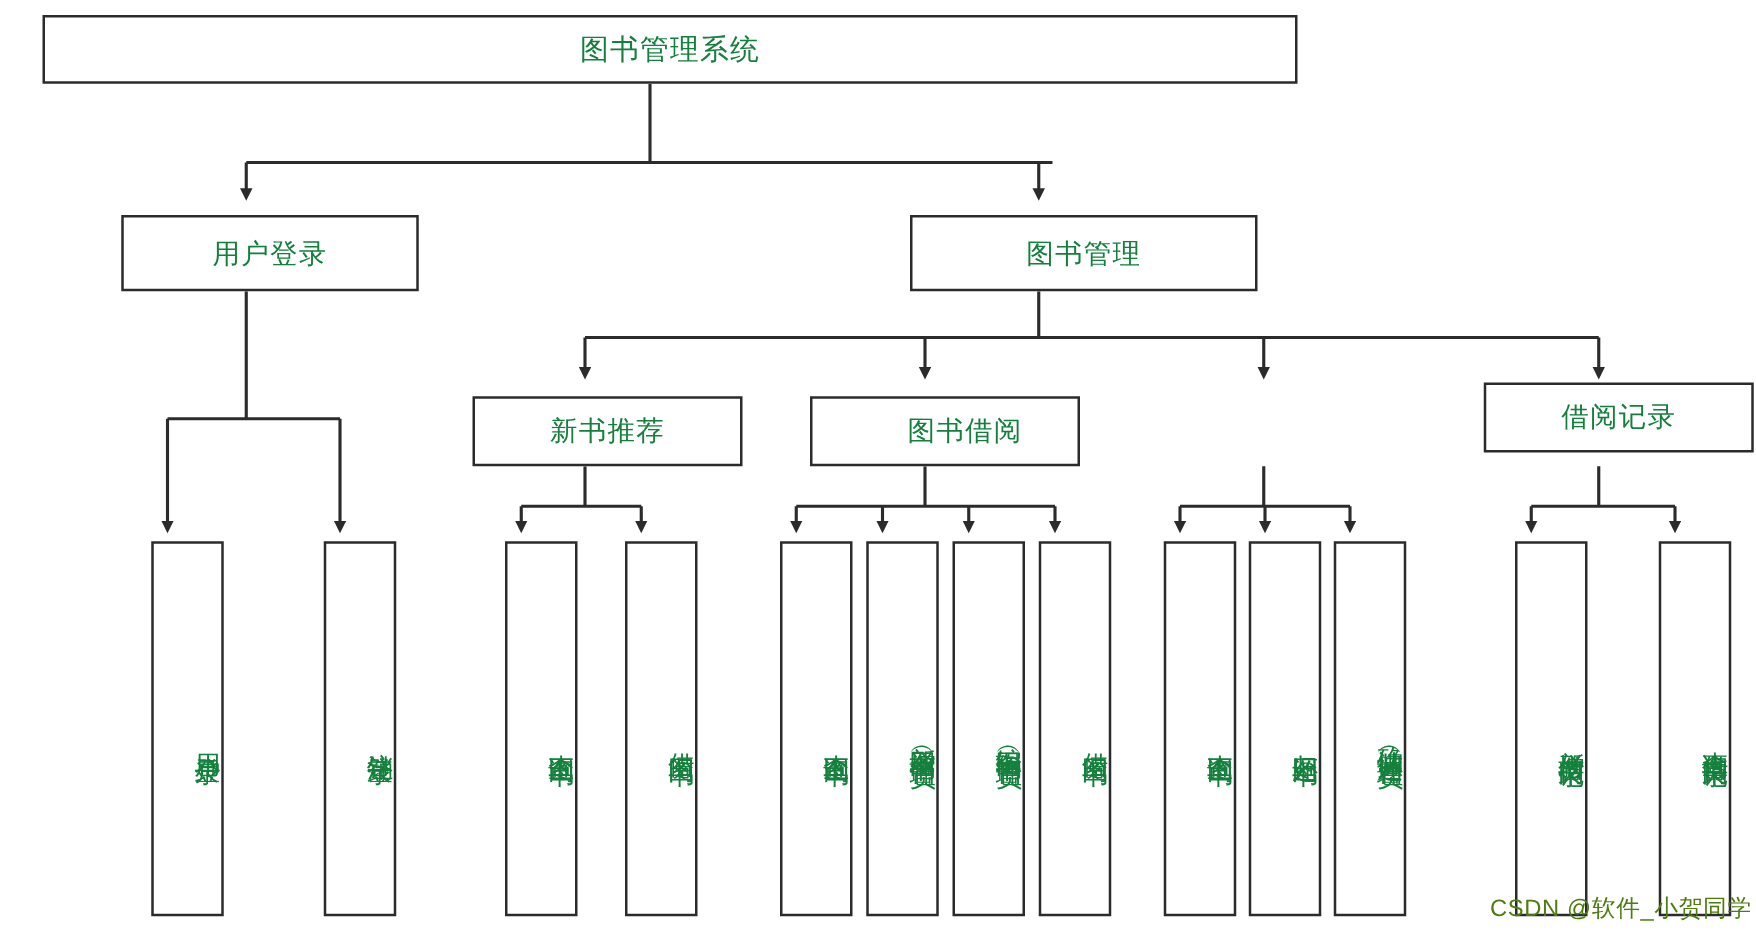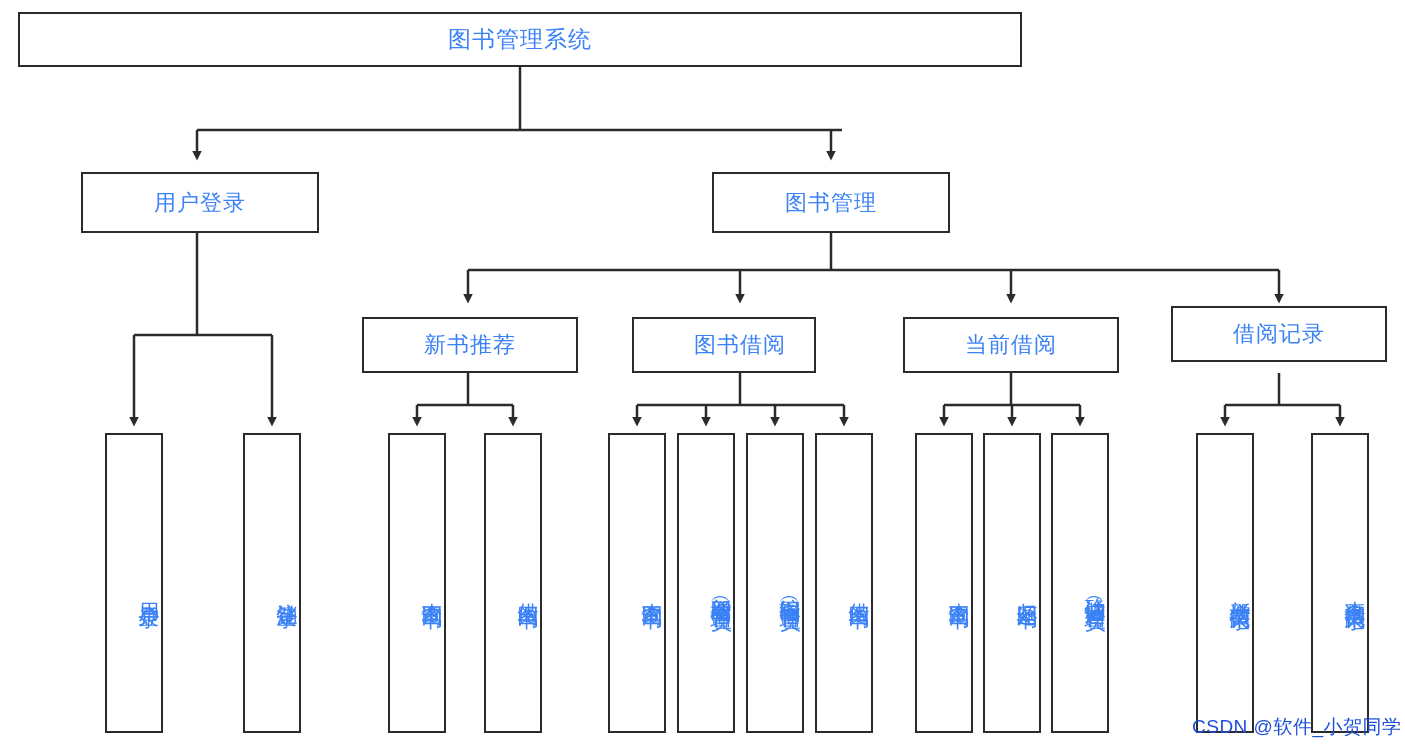--- a/index.html
+++ b/index.html
@@ -26,21 +26,22 @@
     pointer-events: none;
   }
   .node {
     position: absolute;
     box-sizing: border-box;
     border: 2px solid #2b2b2b;
     background: #ffffff;
     display: flex;
     align-items: center;
     justify-content: center;
-    color: #3b82f6;
+    color: #15803d;
+    margin-left: 16px;
   }
   .node.horiz {
     font-size: 22px;
     letter-spacing: 1px;
   }
   .node.vert {
     writing-mode: vertical-rl;
     text-orientation: upright;
     font-size: 21px;
     line-height: 1.12;
@@ -50,21 +51,21 @@
     letter-spacing: 2px;
     white-space: nowrap;
   }
   .node.root {
     border-width: 2px;
     font-size: 23px;
   }
   .watermark {
     position: absolute;
     font-size: 19px;
-    color: #1d4ed8;
+    color: #4d7c0f;
     white-space: nowrap;
     letter-spacing: 0.5px;
   }
 </style>
 </head>
 <body>
 
 <div id="canvas">
 
   <svg class="wires" viewBox="0 0 1405 747">
@@ -114,27 +115,26 @@
       <path d="M1225,405 L1340,405"></path>
       <path d="M1225,405 L1225,418" marker-end="url(#arrow)"></path>
       <path d="M1340,405 L1340,418" marker-end="url(#arrow)"></path>
     </g>
   </svg>
 
   <div class="node horiz root" style="left:18px; top:12px; width:1004px; height:55px;">图书管理系统</div>
 
   <div class="node horiz" style="left:81px; top:172px; width:238px; height:61px;">用户登录</div>
 
-  <div class="node horiz" style="left:712px; top:172px; width:238px; height:61px;">图书管理</div>
+  <div class="node horiz" style="left:712px; top:172px; width:278px; height:61px;">图书管理</div>
 
   <div class="node horiz" style="left:362px; top:317px; width:216px; height:56px;text-align:center;">新书推荐</div>
 
-  <div class="node horiz" style="left:632px; top:317px; width:184px; height:56px;padding-left:32px;">图书借阅</div>
+  <div class="node horiz" style="left:632px; top:317px; width:216px; height:56px;padding-left:32px;">图书借阅</div>
 
-  <div class="node horiz" style="left:903px; top:317px; width:216px; height:56px;">当前借阅</div>
 
   <div class="node horiz" style="left:1171px; top:306px; width:216px; height:56px;">借阅记录</div>
 
   <div class="node vert" style="left:105px; top:433px; width:58px; height:300px;">用户登录</div>
 
   <div class="node vert" style="left:243px; top:433px; width:58px; height:300px;">注销登录</div>
 
   <div class="node vert" style="left:388px; top:433px; width:58px; height:300px;">查询图书</div>
 
   <div class="node vert" style="left:484px; top:433px; width:58px; height:300px;">借阅图书</div>

